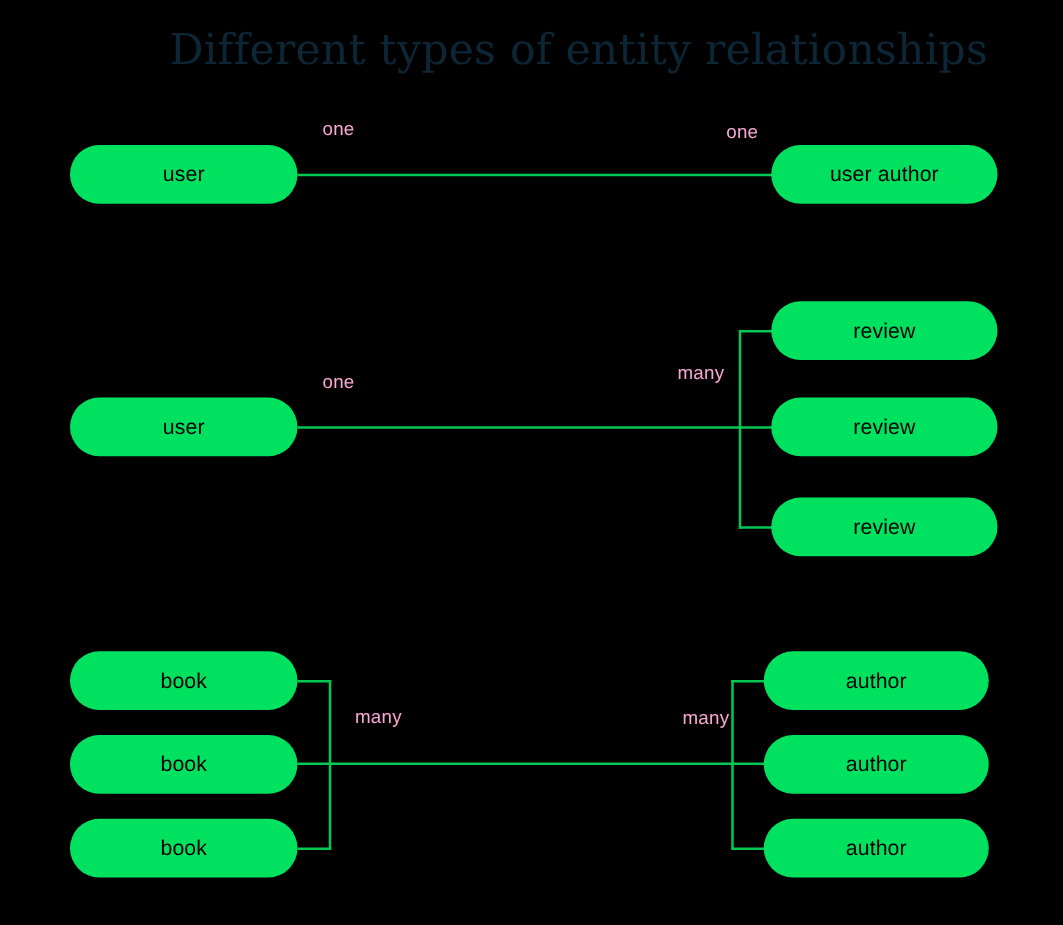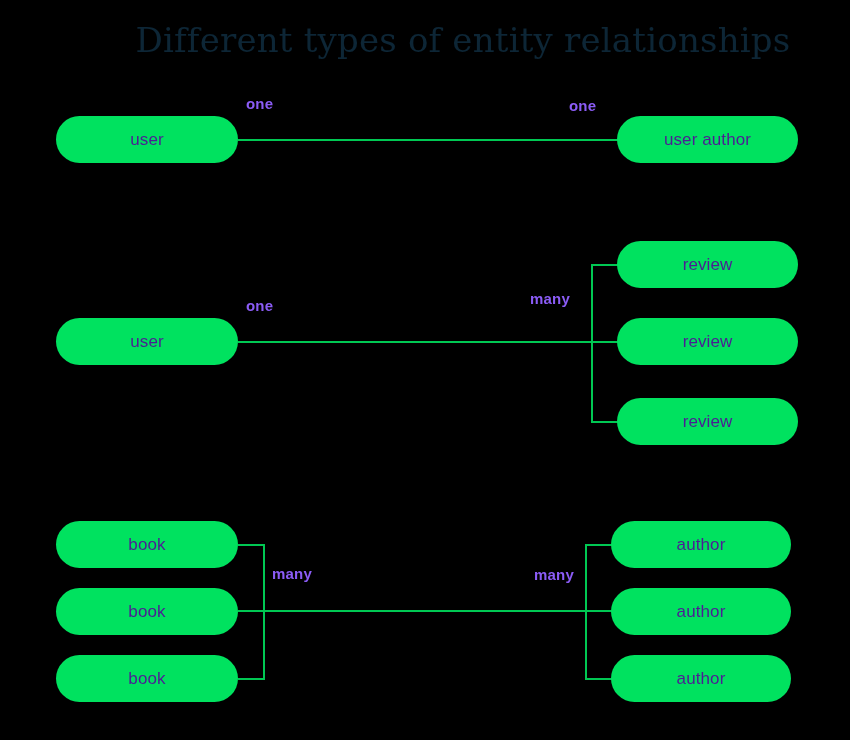--- a/index.html
+++ b/index.html
@@ -48,21 +48,21 @@
     border-radius: 24px;
     background: #00e25f;
     display: flex;
     align-items: center;
     justify-content: center;
   }
   .pill-label {
     font-family: "Liberation Sans", sans-serif;
     font-size: 17px;
     font-weight: 400;
-    color: #4c1d95;
+    color: #000000;
     letter-spacing: 0.1px;
     line-height: 1;
     white-space: nowrap;
   }
 
   
   .line-h {
     position: absolute;
     height: 2px;
     background: #00c853;
@@ -71,25 +71,26 @@
     position: absolute;
     width: 2px;
     background: #00c853;
   }
 
   
   .card-label {
     position: absolute;
     font-family: "Liberation Sans", sans-serif;
     font-size: 15px;
-    font-weight: 700;
-    color: #8b5cf6;
+    font-weight: 400;
+    color: #f9a8d4;
     letter-spacing: 0.2px;
     line-height: 1;
     white-space: nowrap;
+    margin-left: 12px;
   }
 </style>
 </head>
 <body>
 
 <div id="canvas">
 
   <div class="diagram-title">Different types of entity relationships</div>
 
   <div>

